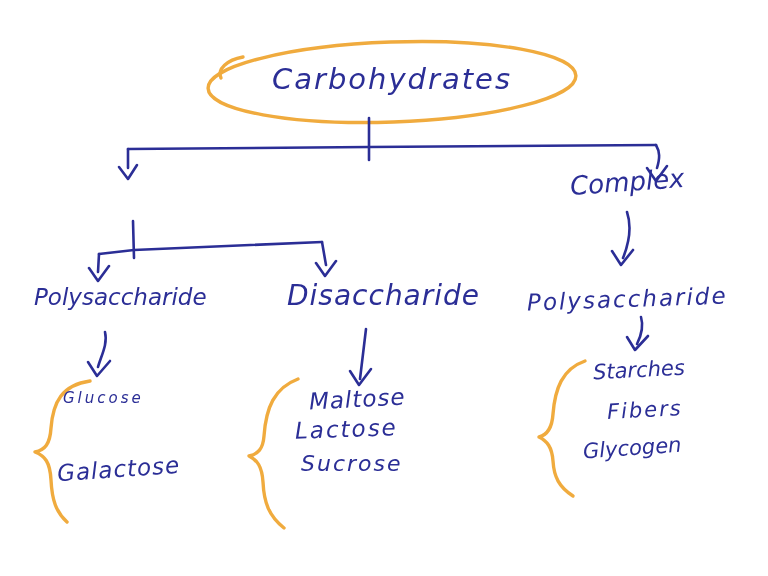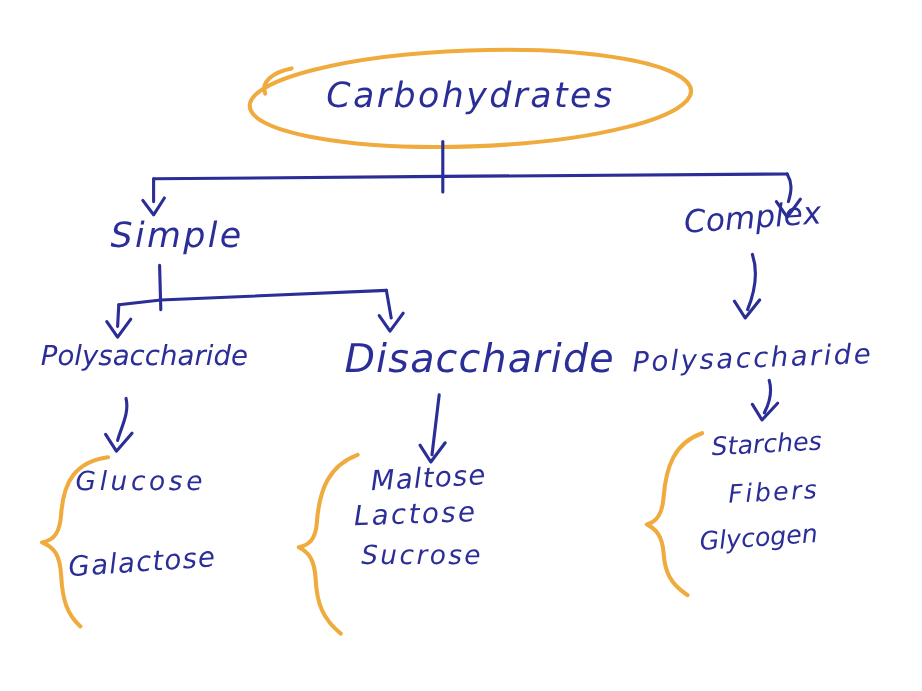--- a/index.html
+++ b/index.html
@@ -23,23 +23,23 @@
     position:absolute;
     color:var(--ink);
     font-style:italic;
     white-space:nowrap;
     line-height:1.1;
   }
   #t-title     { left:240px; top:64px;  width:304px; text-align:center; font-size:29px; letter-spacing:2px; }
   #t-simple    { left:92px;  top:181px; font-size:29px; letter-spacing:2px; }
   #t-complex   { left:570px; top:168px; font-size:26px; transform:rotate(-4deg); }
   #t-mono      { left:34px;  top:285px; font-size:23px; }
-  #t-disa      { left:287px; top:281px; font-size:33px; letter-spacing:1px; }
+  #t-disa      { left:287px; top:281px; font-size:28px; letter-spacing:1px; }
   #t-poly      { left:527px; top:287px; font-size:23px; letter-spacing:2px; transform:rotate(-2deg); }
-  #t-glucose   { left:63px;  top:390px; font-size:22px; letter-spacing:3px; }
+  #t-glucose   { left:63px;  top:390px; font-size:15px; letter-spacing:3px; }
   #t-fructose  { left:61px;  top:423px; font-size:23px; letter-spacing:2px; }
   #t-galactose { left:57px;  top:457px; font-size:23px; letter-spacing:1px; transform:rotate(-4deg); }
   #t-maltose   { left:309px; top:387px; font-size:23px; letter-spacing:1px; transform:rotate(-3deg); }
   #t-lactose   { left:295px; top:417px; font-size:23px; letter-spacing:2px; transform:rotate(-2deg); }
   #t-sucrose   { left:301px; top:452px; font-size:22px; letter-spacing:2px; }
   #t-starches  { left:593px; top:359px; font-size:21px; transform:rotate(-3deg); }
   #t-fibers    { left:607px; top:399px; font-size:21px; letter-spacing:2px; transform:rotate(-3deg); }
   #t-glycogen  { left:583px; top:437px; font-size:21px; transform:rotate(-4deg); }
 </style>
 </head>
@@ -68,21 +68,20 @@
     <path class="ink" d="M 366 329 L 360 379 M 350 371 L 359 385 L 371 369"></path>
     <path class="ink" d="M 641 317 C 644 327, 641 336, 637 344 M 627 337 L 635 350 L 648 336"></path>
 
     <path class="accent" d="M 90 381 C 62 385, 53 402, 51 428 C 50 444, 45 450, 35 452 C 45 456, 50 462, 51 480 C 52 500, 56 512, 67 522"></path>
     <path class="accent" d="M 298 379 C 274 388, 266 408, 264 436 C 263 449, 258 454, 249 456 C 257 460, 262 466, 263 482 C 264 503, 269 516, 284 528"></path>
     <path class="accent" d="M 585 361 C 562 369, 555 389, 553 414 C 552 429, 547 435, 539 437 C 547 441, 552 447, 553 461 C 554 477, 559 487, 573 496"></path>
   </svg>
 
   <div class="lbl" id="t-title">Carbohydrates</div>
 
-  <div class="lbl" id="t-simple">Simple</div>
   <div class="lbl" id="t-complex">Complex</div>
 
   <div class="lbl" id="t-mono">Polysaccharide</div>
   <div class="lbl" id="t-disa">Disaccharide</div>
   <div class="lbl" id="t-poly">Polysaccharide</div>
 
   <div class="lbl" id="t-glucose">Glucose</div>
   <div class="lbl" id="t-galactose">Galactose</div>
 
   <div class="lbl" id="t-maltose">Maltose</div>

